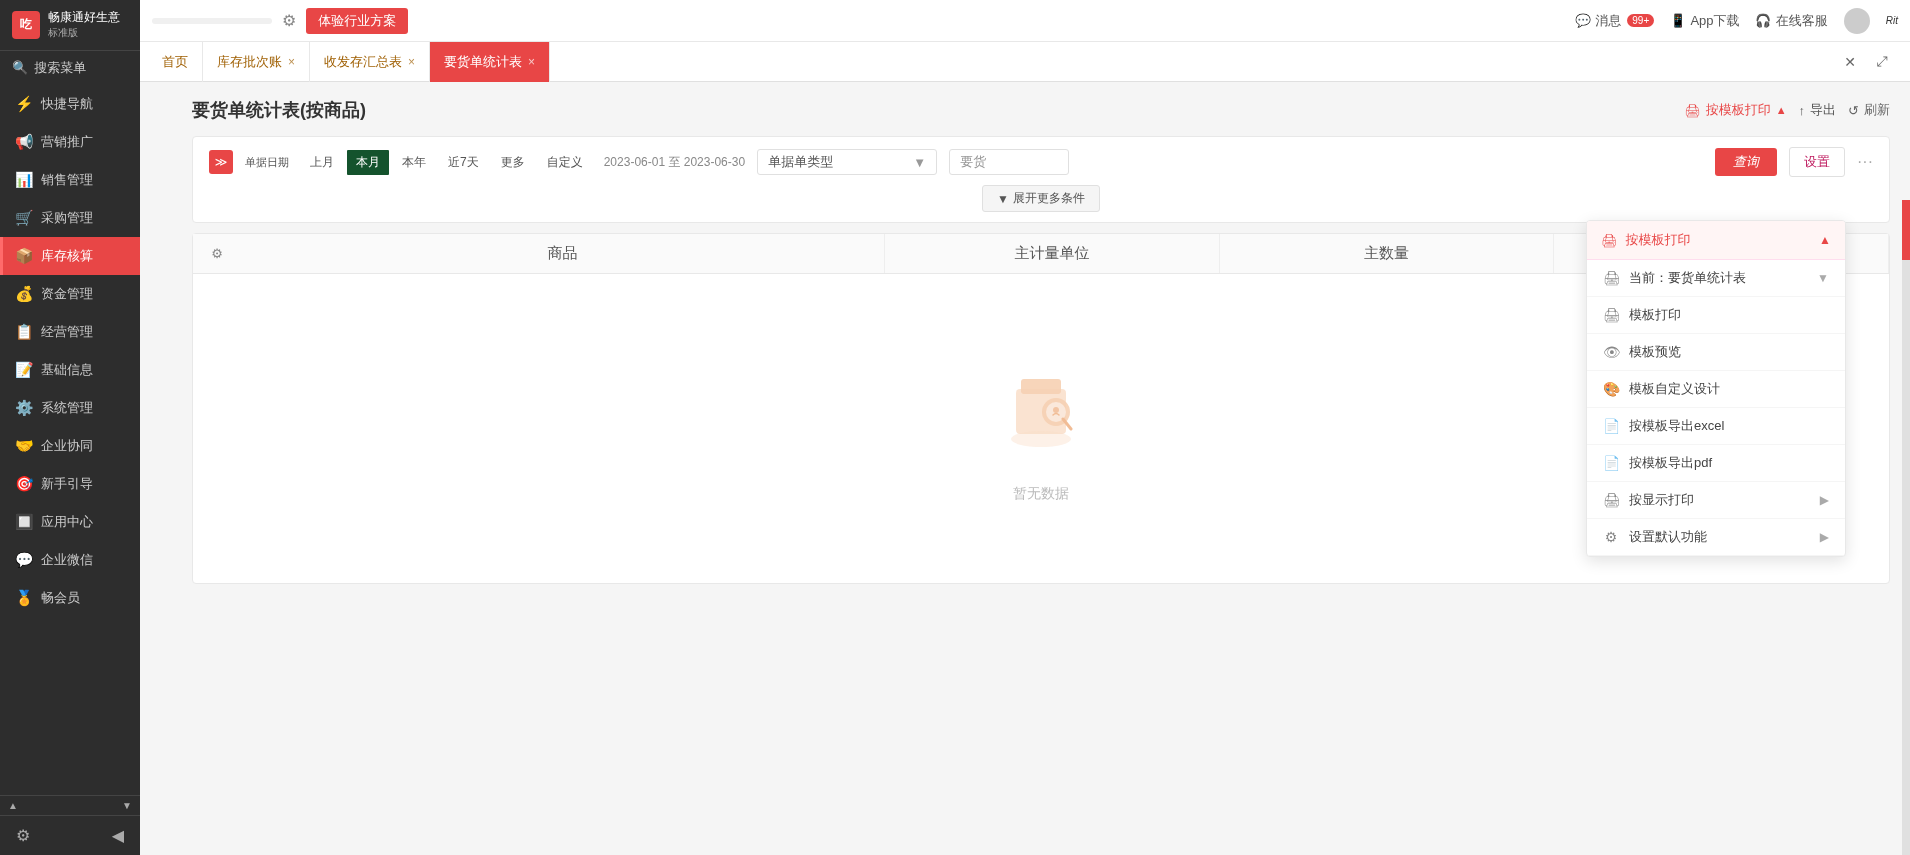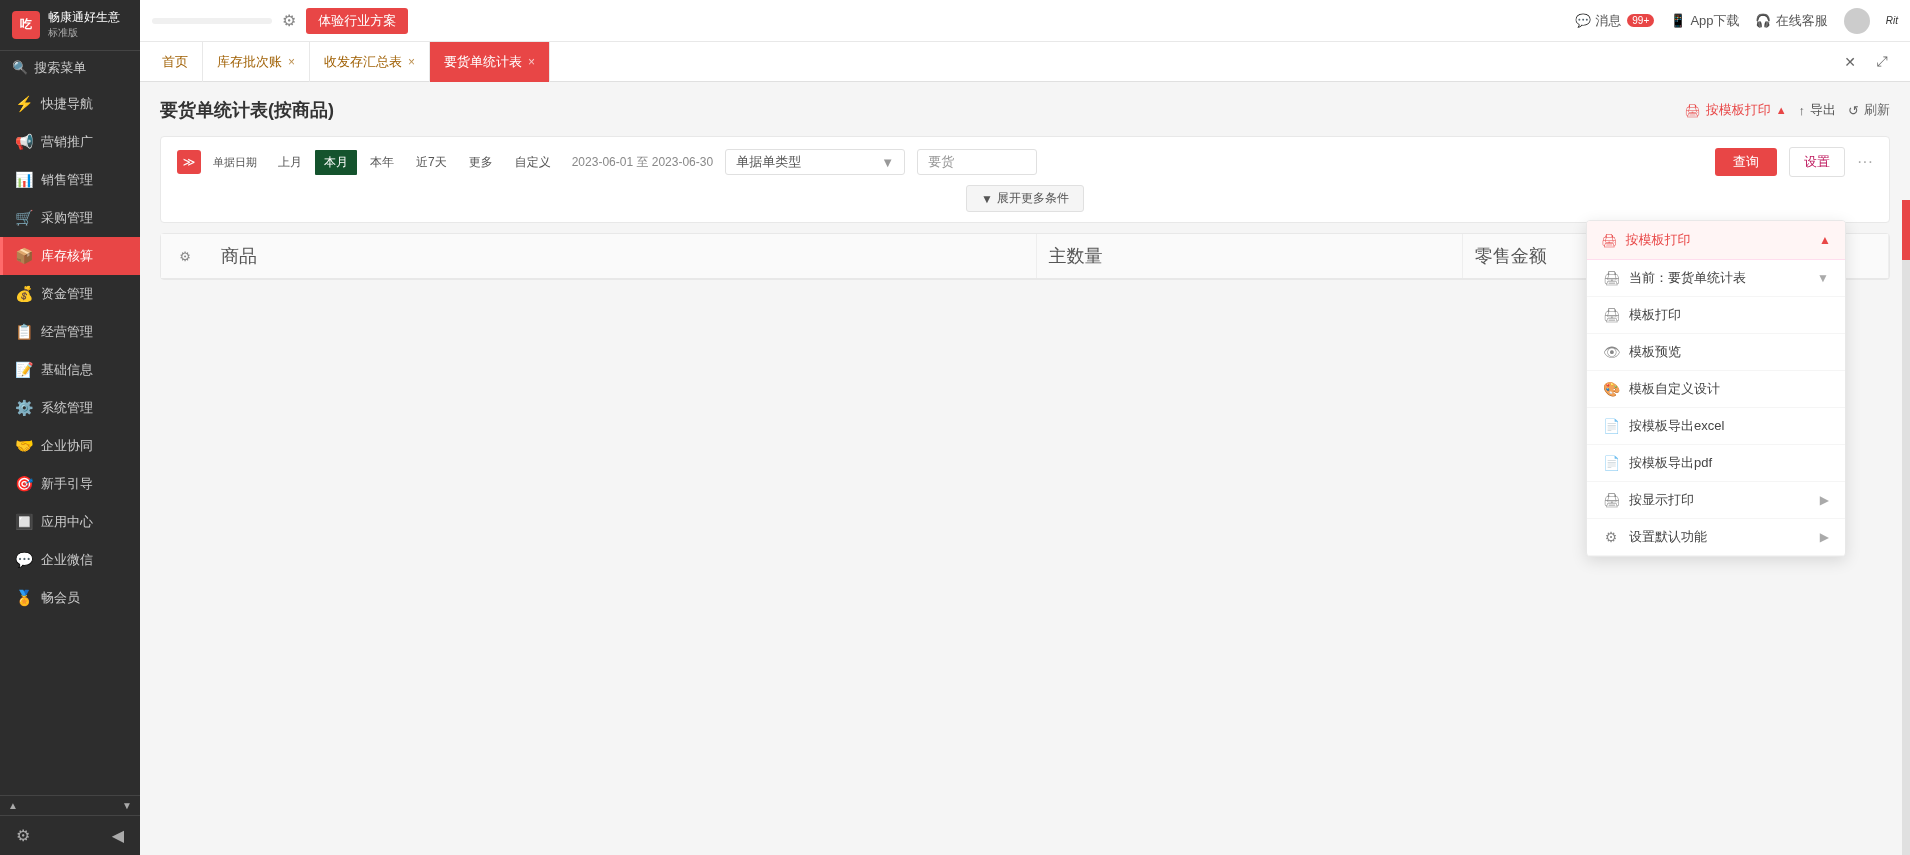--- a/index.html
+++ b/index.html
@@ -86,21 +86,21 @@
       position: relative;
     }
     .tab.active { background: #e84646; color: white; }
     .tab-close { font-size: 12px; cursor: pointer; opacity: 0.7; }
     .tab-bar-actions {
       margin-left: auto; display: flex; align-items: center; gap: 8px; padding-right: 8px;
     }
     .tab-bar-btn { width: 24px; height: 24px; display: flex; align-items: center; justify-content: center; cursor: pointer; color: #666; font-size: 14px; }
 
     
-    .content { flex: 1; overflow: auto; padding: 0; position: relative; background: #f5f5f5; }
+    .content { flex: 1; overflow: auto; padding: 0; position: relative; background: #f5f5f5; margin-left: 32px; }
 
     
     .page { padding: 16px 20px; }
     .page-header { display: flex; align-items: center; justify-content: space-between; margin-bottom: 14px; }
     .page-title { font-size: 18px; font-weight: bold; color: #333; }
     .page-actions { display: flex; align-items: center; gap: 12px; }
     .action-btn {
       display: flex; align-items: center; gap: 5px;
       color: #e84646; cursor: pointer; font-size: 13px;
     }
@@ -133,36 +133,36 @@
     .filter-expand-row {
       display: flex; align-items: center; justify-content: center; margin-top: 8px;
     }
     .expand-btn {
       display: flex; align-items: center; gap: 4px; background: #f5f5f5;
       border: 1px solid #e0e0e0; border-radius: 3px; padding: 4px 14px;
       cursor: pointer; color: #555; font-size: 12px;
     }
     .query-btn {
       background: #e84646; color: white; border: none; border-radius: 3px;
-      padding: 5px 18px; cursor: pointer; font-size: 13px;
+      padding: 5px 18px; cursor: pointer; font-size: 13px; font-style: italic;
     }
     .settings-btn {
       background: white; color: #be185d; border: 1px solid #e0e0e0; border-radius: 3px;
       padding: 5px 14px; cursor: pointer; font-size: 13px;
     }
 
     
     .table-wrap { background: #fff; border-radius: 4px; border: 1px solid #e8e8e8; }
     .table-header {
       display: flex; align-items: center; padding: 0; border-bottom: 1px solid #e8e8e8;
       background: #fafafa;
     }
     .th {
-      padding: 10px 12px; font-size: 18px; color: #555; font-weight: normal;
-      border-right: 1px solid #eee; flex: 1; text-align: left;
+      padding: 10px 12px; font-size: 15px; color: #555; font-weight: normal;
+      border-right: 1px solid #eee; flex: 1; text-align: center;
     }
     .th:first-child { flex: 0 0 48px; }
     .th.goods { flex: 2; }
     .th.unit { flex: 1; }
     .th.qty { flex: 1; }
     .th.amount { flex: 1; }
     .settings-icon-cell { padding: 10px 12px; flex: 0 0 48px; text-align: center; color: #888; cursor: pointer; }
 
     
     .empty-state {
@@ -405,24 +405,40 @@
             <span>▼</span>
             <span>展开更多条件</span>
           </div>
         </div>
       </div>
 
       <div class="table-wrap">
         <div class="table-header">
           <div class="settings-icon-cell">⚙</div>
           <div class="th goods">商品</div>
+          <div class="th unit">主计量单位</div>
           <div class="th qty">主数量</div>
           <div class="th amount">零售金额</div>
         </div>
 
+        <div class="empty-state">
+          <div class="empty-icon">
+            <svg width="100" height="100" viewBox="0 0 100 100" xmlns="http://www.w3.org/2000/svg">
+              <ellipse cx="50" cy="85" rx="30" ry="8" fill="#f5c5a0" opacity="0.4"></ellipse>
+              <rect x="25" y="35" width="50" height="45" rx="4" fill="#f5c5a0" opacity="0.8"></rect>
+              <rect x="30" y="25" width="40" height="15" rx="3" fill="#f0b080" opacity="0.9"></rect>
+              <circle cx="65" cy="58" r="14" fill="#f0b080" opacity="0.9"></circle>
+              <circle cx="65" cy="58" r="10" fill="#fff" opacity="0.5"></circle>
+              <line x1="72" y1="65" x2="80" y2="75" stroke="#e89050" stroke-width="3" stroke-linecap="round"></line>
+              <circle cx="65" cy="56" r="3" fill="#e89050" opacity="0.8"></circle>
+              <path d="M62 61 Q65 58 68 61" stroke="#e89050" stroke-width="1.5" fill="none" stroke-linecap="round"></path>
+            </svg>
+          </div>
+          <div class="empty-text">暂无数据</div>
+        </div>
       </div>
     </div>
 
     <div class="dropdown-menu">
 
       <div class="dropdown-header">
         <div class="dropdown-header-left">
           <span>🖨</span>
           <span>按模板打印</span>
         </div>

